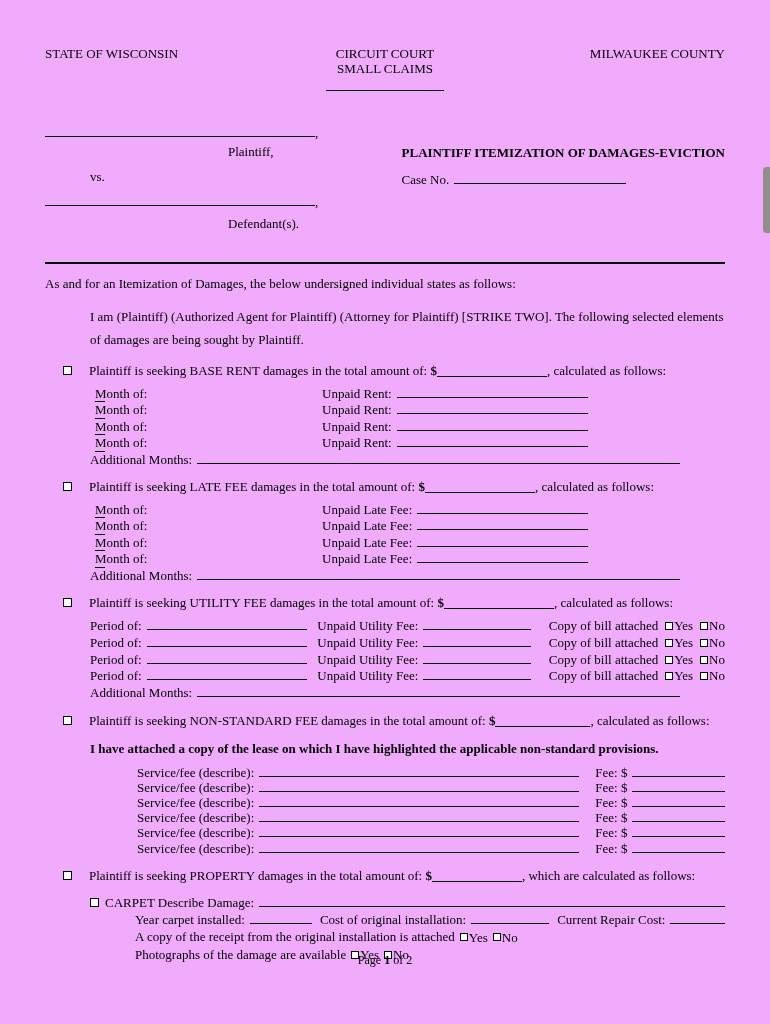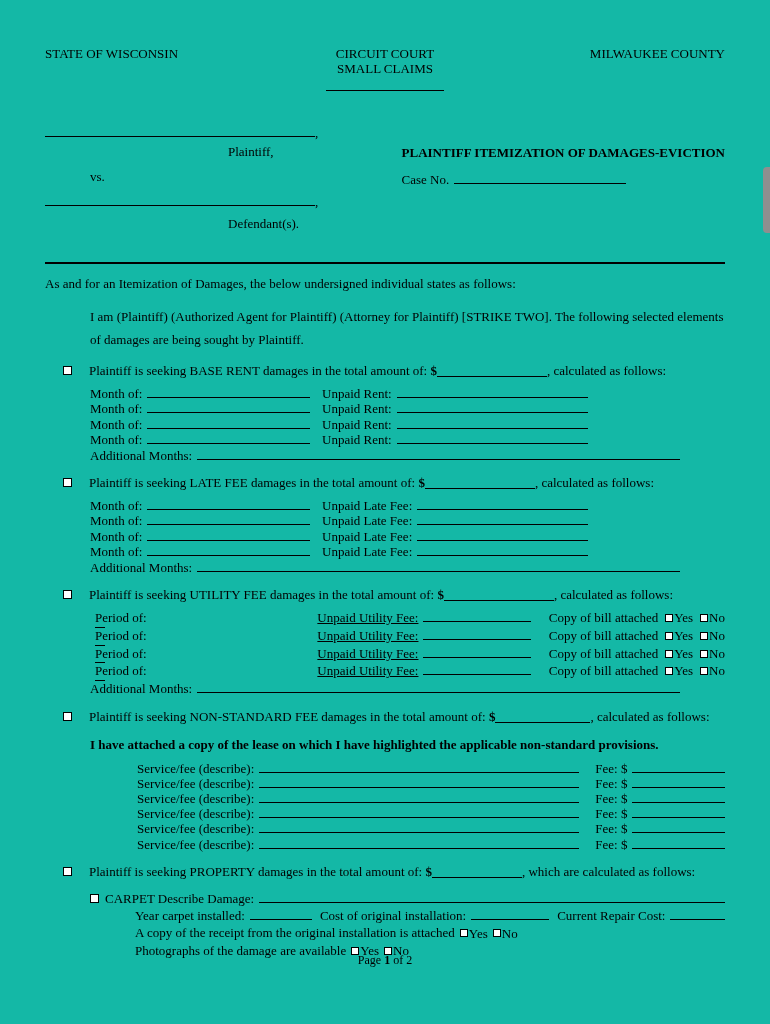--- a/index.html
+++ b/index.html
@@ -2,21 +2,21 @@
 <html><head>
 <meta charset="utf-8">
 <style>
   * { box-sizing: border-box; }
   html, body { margin: 0; padding: 0; background: #e9e9e9; }
   .page {
     position: relative;
     width: 770px;
     height: 1024px;
     margin: 0 auto;
-    background: #14b8a6;
+    background: #f0abfc;
     overflow: hidden;
     font-family: "Liberation Serif", serif;
     font-size: 13px;
     color: #000;
     padding: 46px 45px 0 45px;
   }
   .b { font-weight: bold; }
 
   
   .thumb {
@@ -61,24 +61,24 @@
   .sec-text { flex: 1; }
   .h-ul { display: inline-block; border-bottom: 1px solid #000; height: 11px; vertical-align: -2px; }
   .w110 { width: 110px; } .w95 { width: 95px; } .w90 { width: 90px; }
 
   .rows { margin-top: 7px; }
   .row { display: flex; align-items: baseline; margin-left: 45px; line-height: 15.4px; }
   .row-u { line-height: 16.8px; }
   .row-s { line-height: 15.2px; }
   .seg { display: flex; align-items: baseline; }
   .ulf { flex: 1; border-bottom: 1px solid #000; height: 11px; margin-left: 5px; min-width: 10px; }
-  .seg-a { width: 220px; }
+  .seg-a { width: 220px; flex-direction: column; }
   .seg-b { width: 266px; margin-left: 12px; }
-  .seg-c { width: 222px; flex-direction: column; }
-  .seg-d { width: 218px; margin-left: 10px; text-decoration: underline; }
+  .seg-c { width: 222px; }
+  .seg-d { width: 218px; margin-left: 10px; }
   .seg-e { width: 450px; margin-left: 47px; }
   .seg-f { width: 132px; margin-left: 16px; }
   .bill { margin-left: 18px; white-space: nowrap; }
   .yn { display: flex; align-items: baseline; margin-left: 7px; white-space: nowrap; }
   .yn .cb { margin-right: 1px; }
   .row-add { display: flex; align-items: baseline; margin-left: 45px; margin-right: 45px; line-height: 15.4px; }
 
   .lease { font-weight: bold; margin: 12px 0 8px 45px; }
 
   

